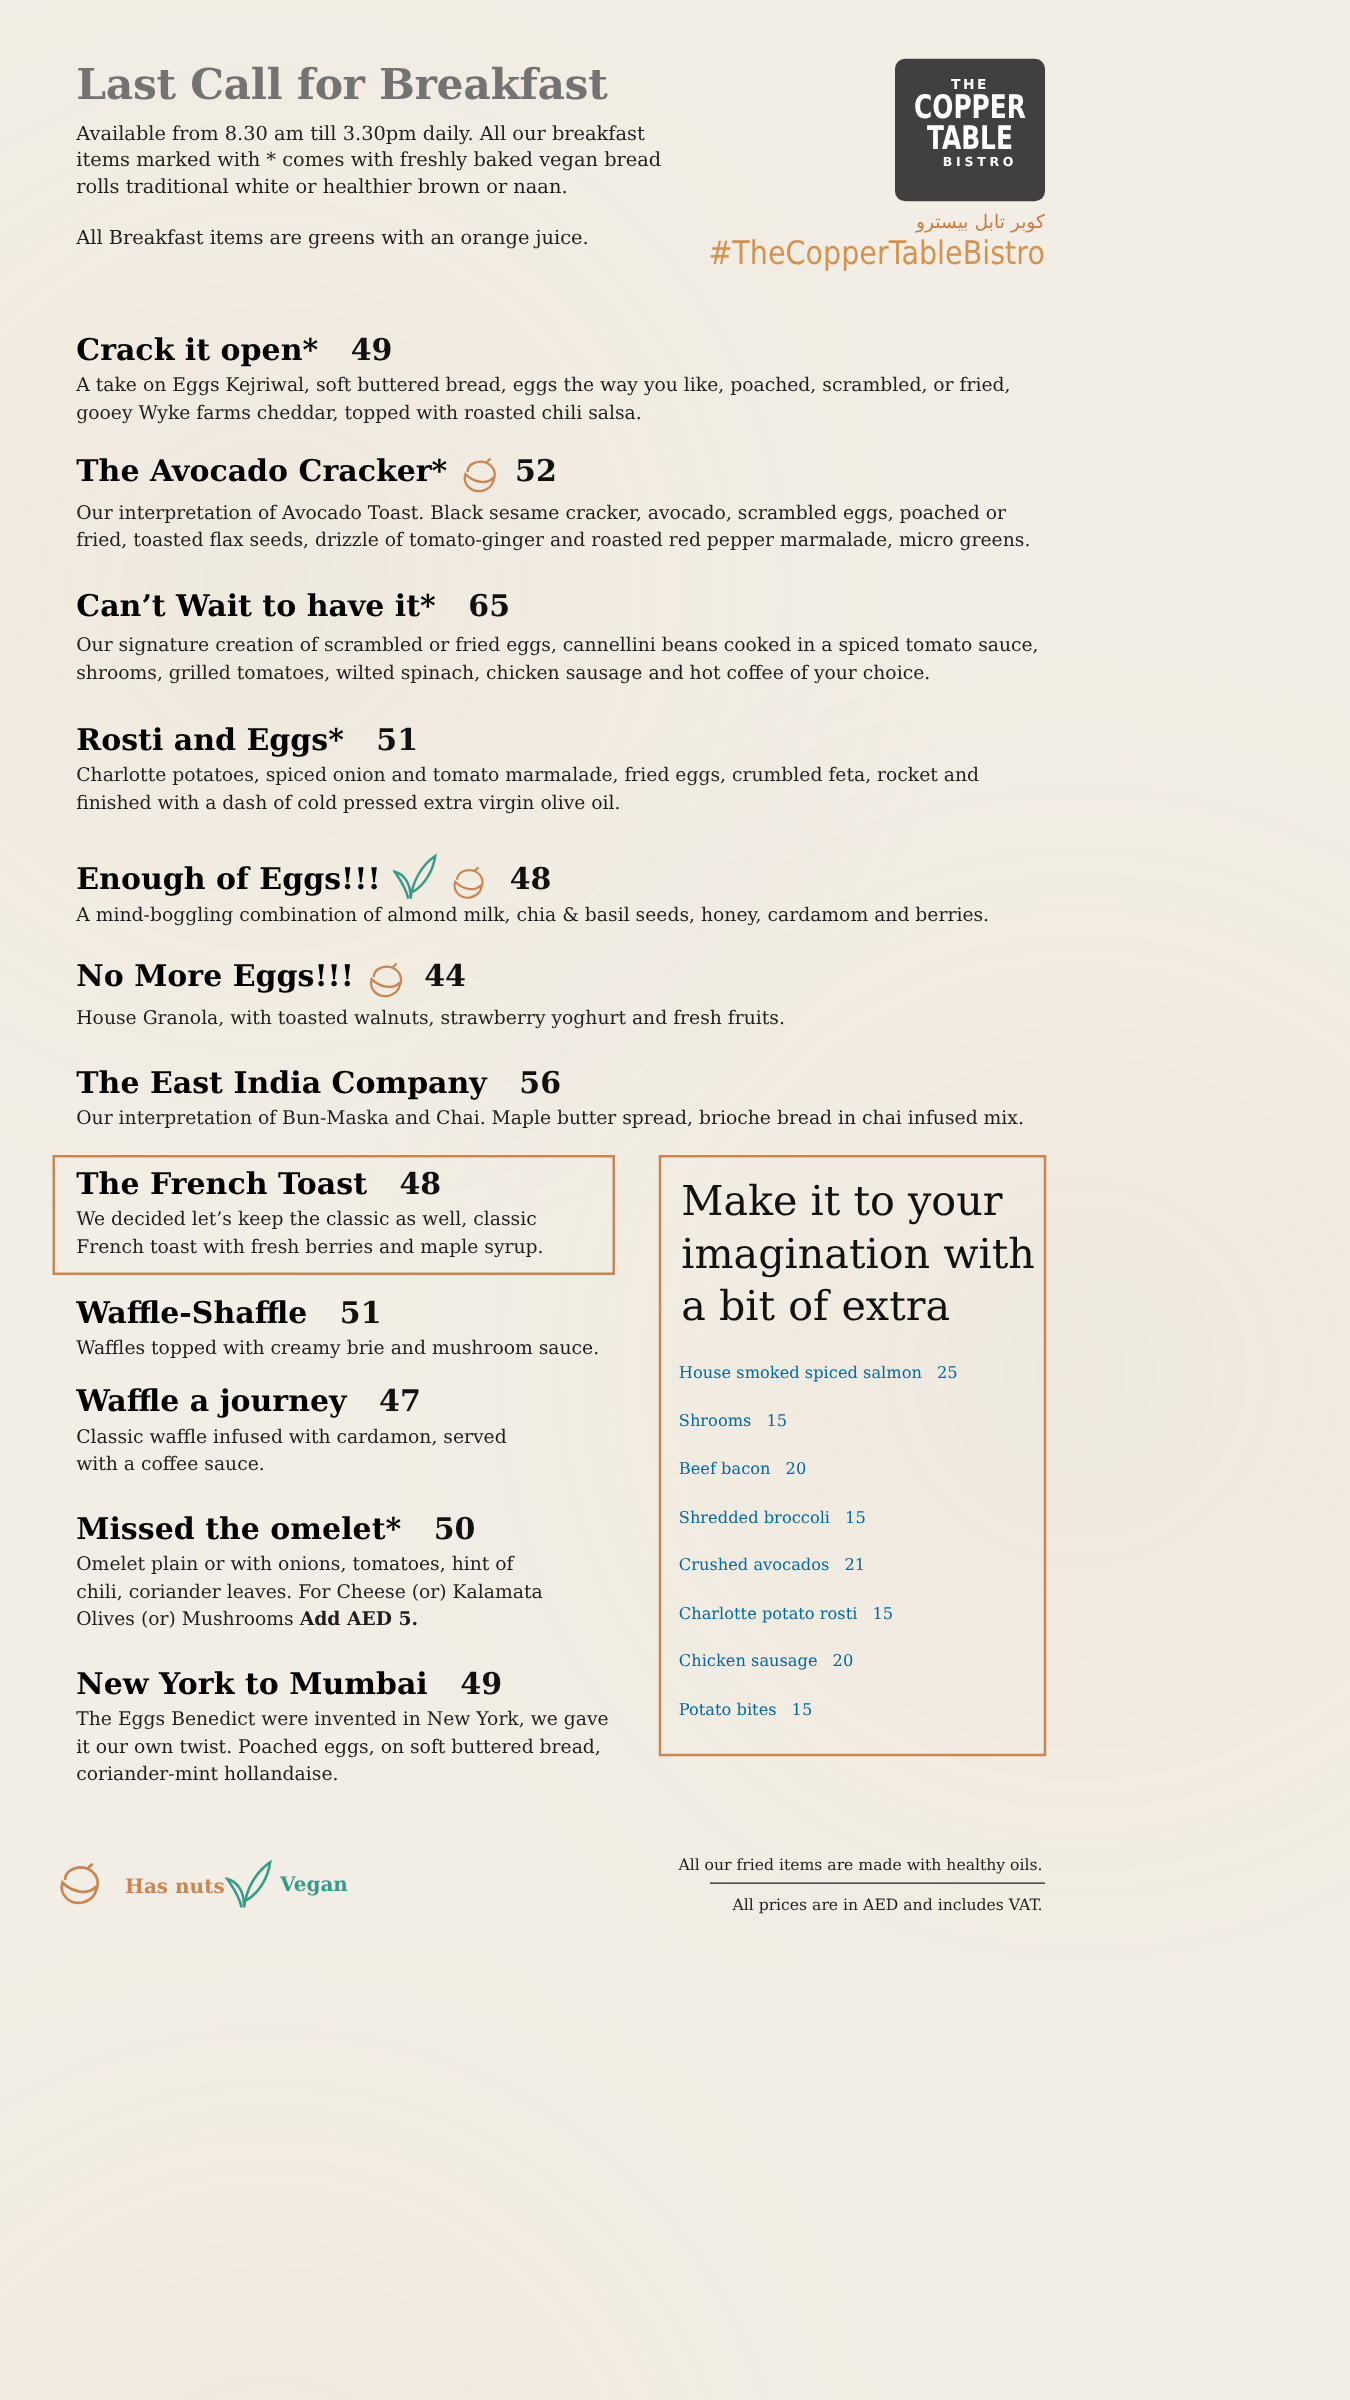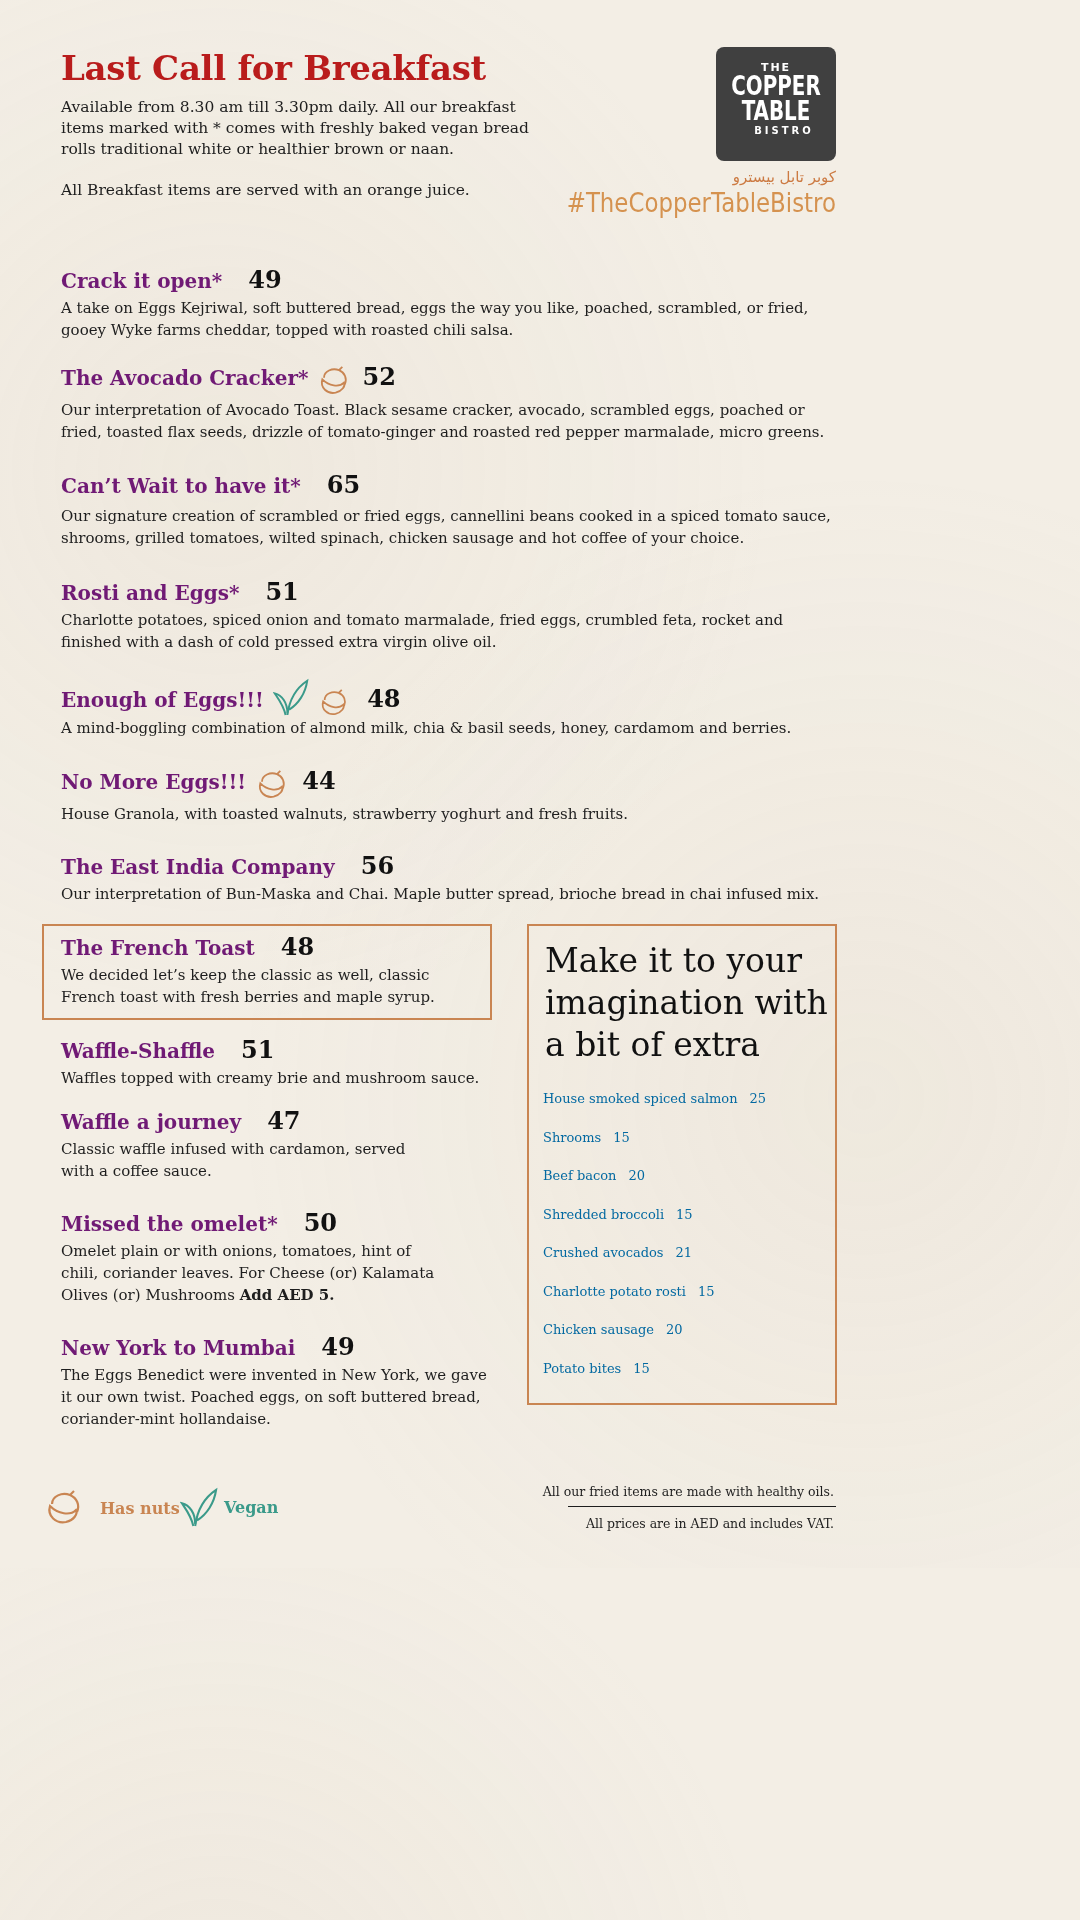--- a/index.html
+++ b/index.html
@@ -5,52 +5,52 @@
   html, body { margin:0; padding:0; }
   body {
     width:882px; height:1568px; position:relative; overflow:hidden;
     background:#f3eee5;
     background-image:
       radial-gradient(circle at 20% 30%, rgba(200,185,160,0.10) 0, transparent 40%),
       radial-gradient(circle at 80% 70%, rgba(200,185,160,0.10) 0, transparent 45%);
     font-family:"DejaVu Serif", serif; color:#1a1a1a;
   }
   .abs { position:absolute; }
-  .title { left:61px; top:48px; font-size:34px; font-weight:bold; letter-spacing:-0.3px; color:#b91c1c; }
+  .title { left:61px; top:48px; font-size:34px; font-weight:bold; letter-spacing:-0.3px; color:#737373; }
   .intro { left:61px; top:97px; width:470px; font-size:15.5px; line-height:21px; color:#1e1e1e; }
   .intro2 { left:61px; top:181px; font-size:15.5px; color:#1e1e1e; }
   .logo { left:716px; top:47px; width:120px; height:114px; background:#404040; border-radius:8px;
           color:#fff; text-align:center; font-family:"DejaVu Sans", sans-serif; }
   .logo .the { font-size:11px; letter-spacing:2px; margin-top:14px; font-weight:bold; }
   .logo .big { font-size:26px; line-height:25px; font-weight:bold; letter-spacing:0px; font-family:"DejaVu Sans Condensed","DejaVu Sans", sans-serif; transform:scaleX(0.85); }
   .logo .bistro { font-size:10px; letter-spacing:3px; margin-top:1px; font-weight:bold;padding-left:16px; }
   .arabic { right:46px; top:168px; font-size:15px; color:#cc7a42; font-family:"DejaVu Sans", sans-serif; direction:rtl; }
   .hashtag { right:46px; top:188px; font-size:26px; color:#d5924f; font-family:"DejaVu Sans", sans-serif; transform:scaleX(0.88); transform-origin:right; }
   .item { position:absolute; left:61px; width:780px; }
-  .item .name { font-size:20px; font-weight:bold; color:#701a75; display:inline-flex; align-items:center; }
+  .item .name { font-size:24px; font-weight:bold; color:#000000; display:inline-flex; align-items:center; }
   .item .price { font-size:24px; font-weight:bold; color:#111; margin-left:26px; }
   .item .desc { font-size:15px; line-height:22px; color:#1e1e1e; margin-top:3px; }
   .icon-inline { display:inline-block; vertical-align:middle; margin-left:4px; }
   .french-box { left:42px; top:924px; width:446px; height:92px; border:2px solid #c98552; }
   .extra-box { left:527px; top:924px; width:306px; height:477px; border:2px solid #c98552; }
   .extra-title { position:absolute; left:16px; top:14px; font-size:33px; line-height:42px; font-weight:normal; color:#111; }
   .extra-list { position:absolute; left:14px; top:165px; width:290px; }
   .extra-row { font-size:13px; height:38.5px; color:#0369a1; }
   .extra-row .p { margin-left:12px; }
   .legend { top:1490px; font-family:"DejaVu Serif", serif; font-weight:bold; font-size:16px; display:flex; align-items:center; }
   .foot { right:48px; font-size:12.5px; color:#1e1e1e; }
   .foot-line { left:568px; top:1506px; width:268px; height:1px; background:#1e1e1e; }
   b.strong { font-weight:bold; }
 </style>
 </head>
 <body>
 
 <div class="abs title">Last Call for Breakfast</div>
 <div class="abs intro">Available from 8.30 am till 3.30pm daily. All our breakfast items marked with * comes with freshly baked vegan bread rolls traditional white or healthier brown or naan.</div>
-<div class="abs intro2">All Breakfast items are served with an orange juice.</div>
+<div class="abs intro2">All Breakfast items are greens with an orange juice.</div>
 
 <div class="abs logo">
   <div class="the">THE</div>
   <div class="big">COPPER</div>
   <div class="big">TABLE</div>
   <div class="bistro">BISTRO</div>
 </div>
 <div class="abs arabic">كوبر تابل بيسترو</div>
 <div class="abs hashtag">#TheCopperTableBistro</div>
 

